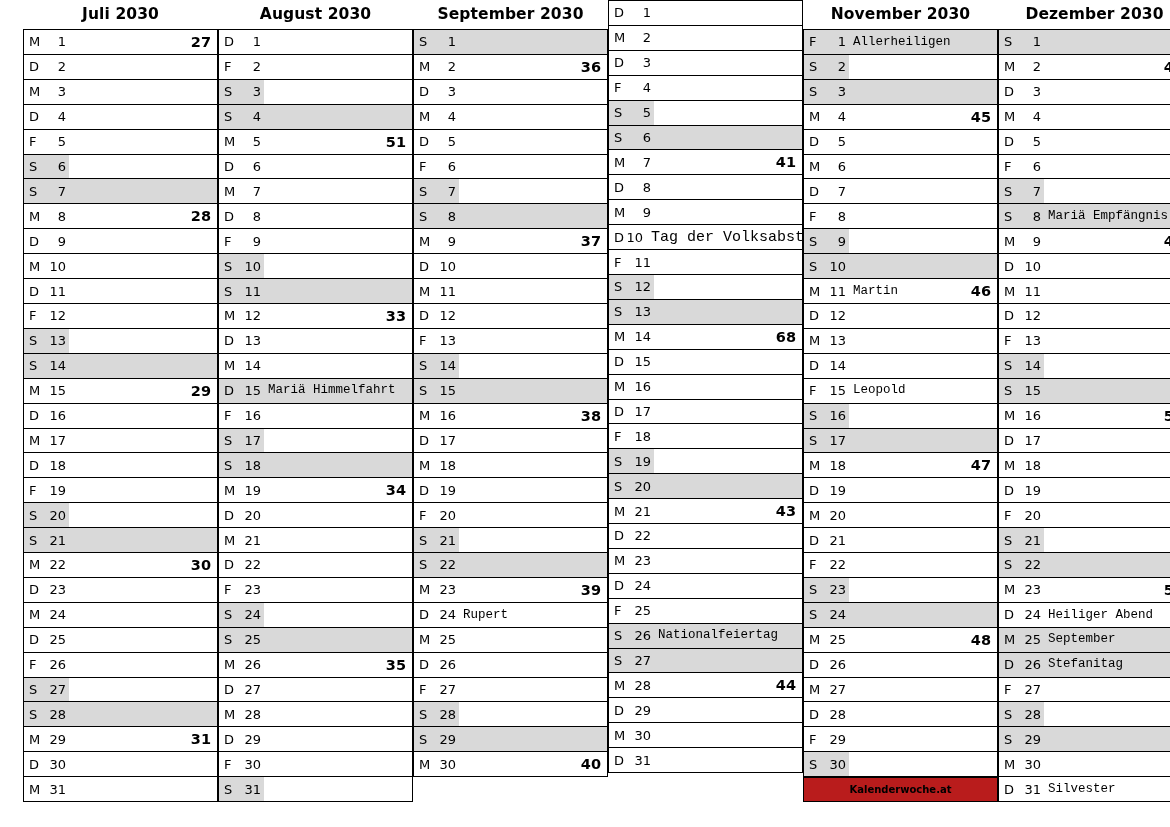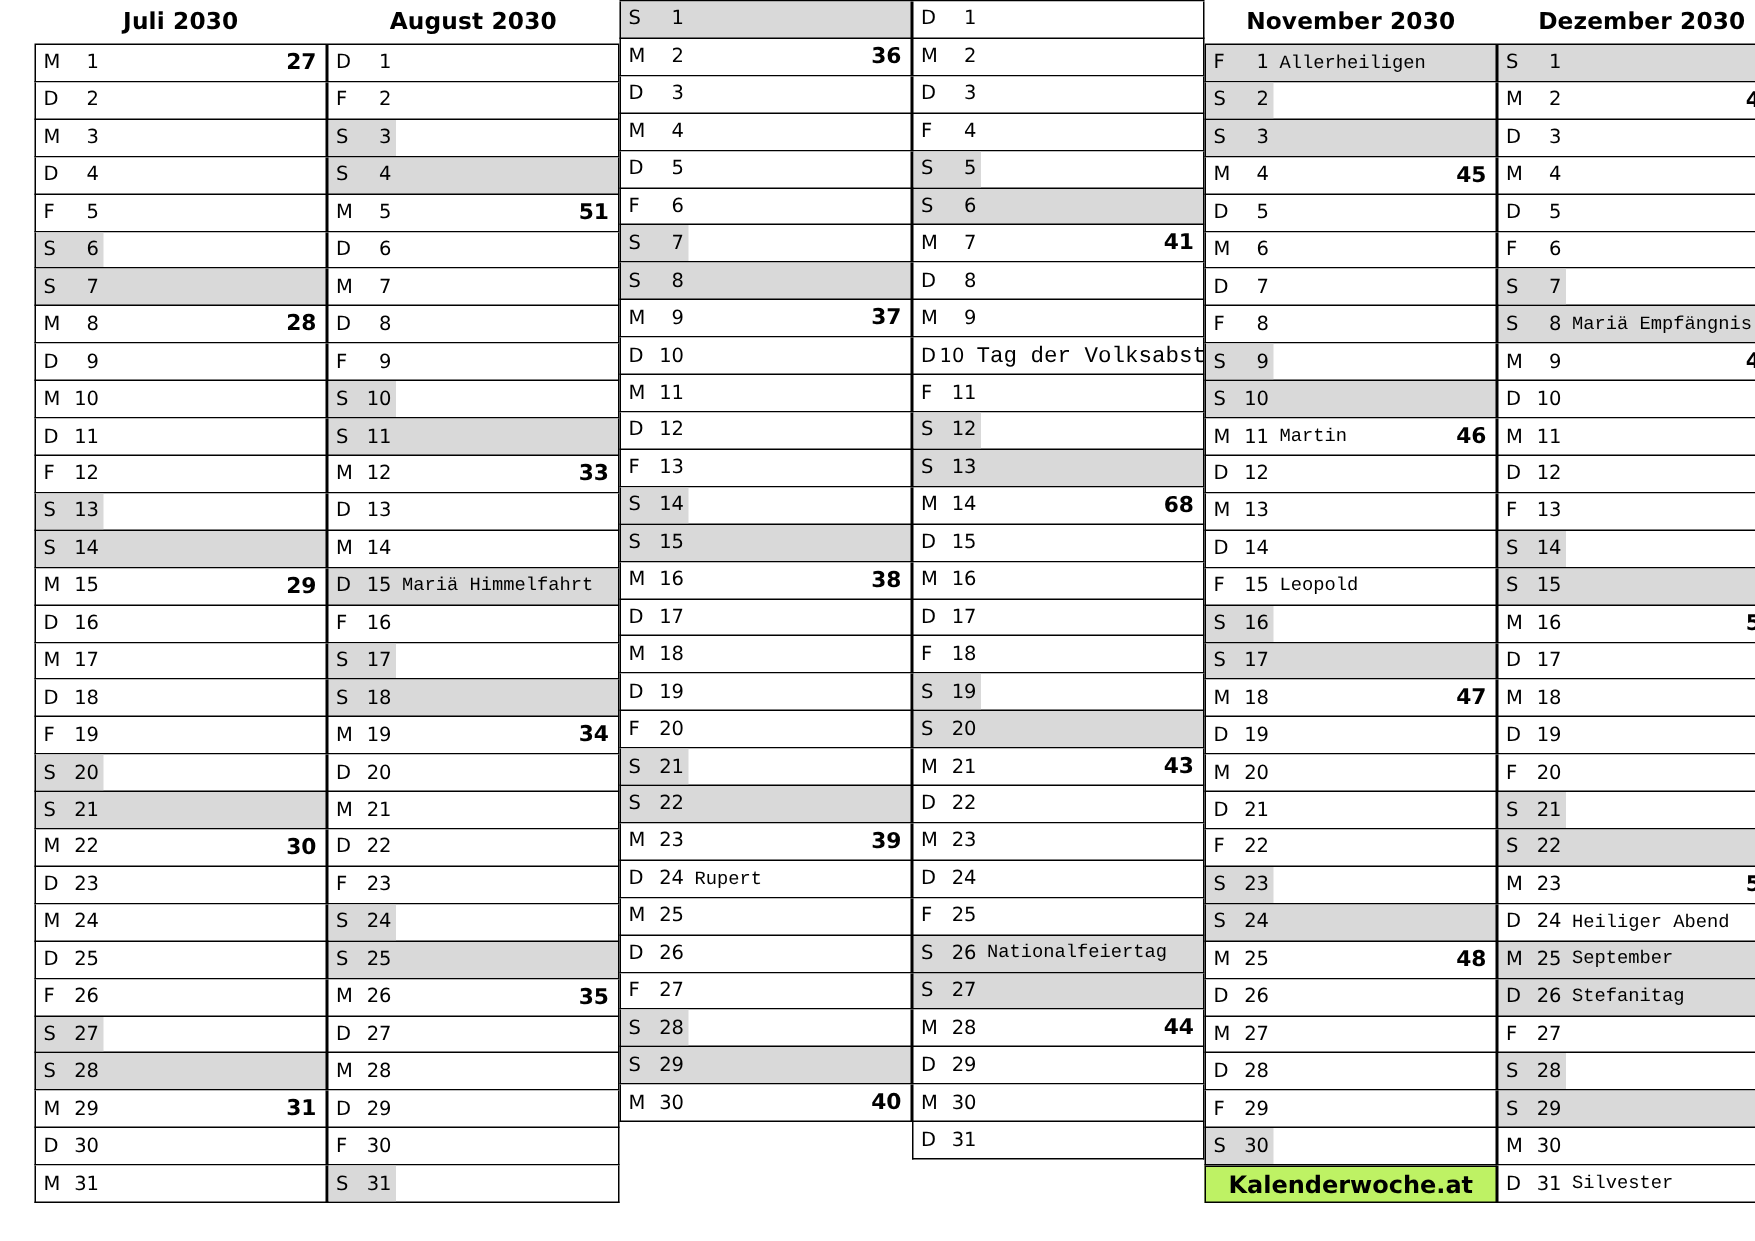--- a/index.html
+++ b/index.html
@@ -122,23 +122,23 @@
     font-weight: bold;
   }
   .footer-row {
     height: 24.92px;
     box-sizing: border-box;
     border: 1px solid #000;
     border-top: 1px solid #000;
     display: flex;
     align-items: center;
     justify-content: center;
-    font-size: 16px;
+    font-size: 10px;
     font-weight: bold;
-    background: #bef264;
+    background: #b91c1c;
   }
 </style>
 </head>
 <body>
 
 <div id="calendar">
   <div class="months-row" id="months-row">
       <div class="month-col">
         <div class="month-title">Juli 2030</div>
         <div class="days">
@@ -403,20 +403,21 @@
             <span class="dnum">30</span>
           </div>
           <div class="day-row half-grey">
             <span class="dow">S</span>
             <span class="dnum">31</span>
           </div>
           <div class="day-row blank"></div>
         </div>
       </div>
       <div class="month-col">
+        <div class="month-title">September 2030</div>
         <div class="days">
           <div class="day-row full-grey">
             <span class="dow">S</span>
             <span class="dnum">1</span>
           </div>
           <div class="day-row">
             <span class="dow">M</span>
             <span class="dnum">2</span>
             <span class="wk">36</span>
           </div>

